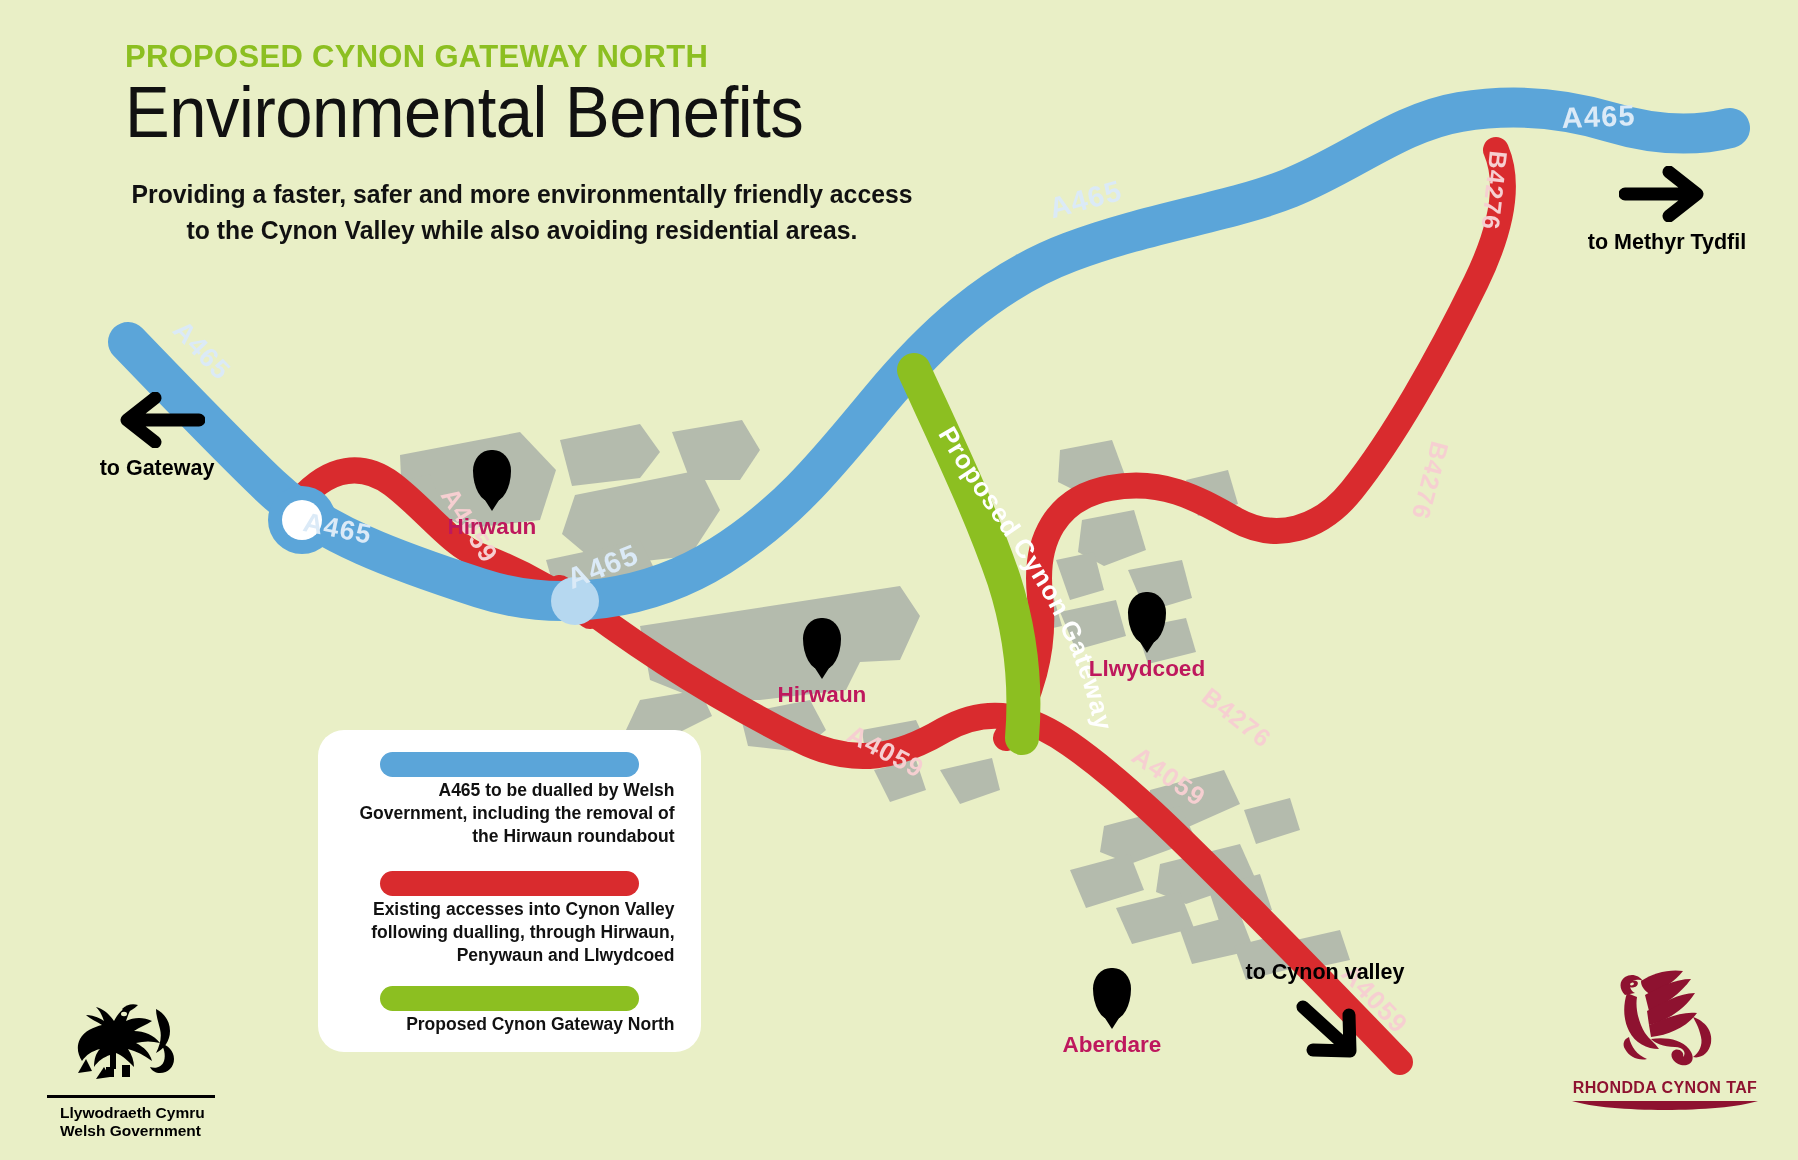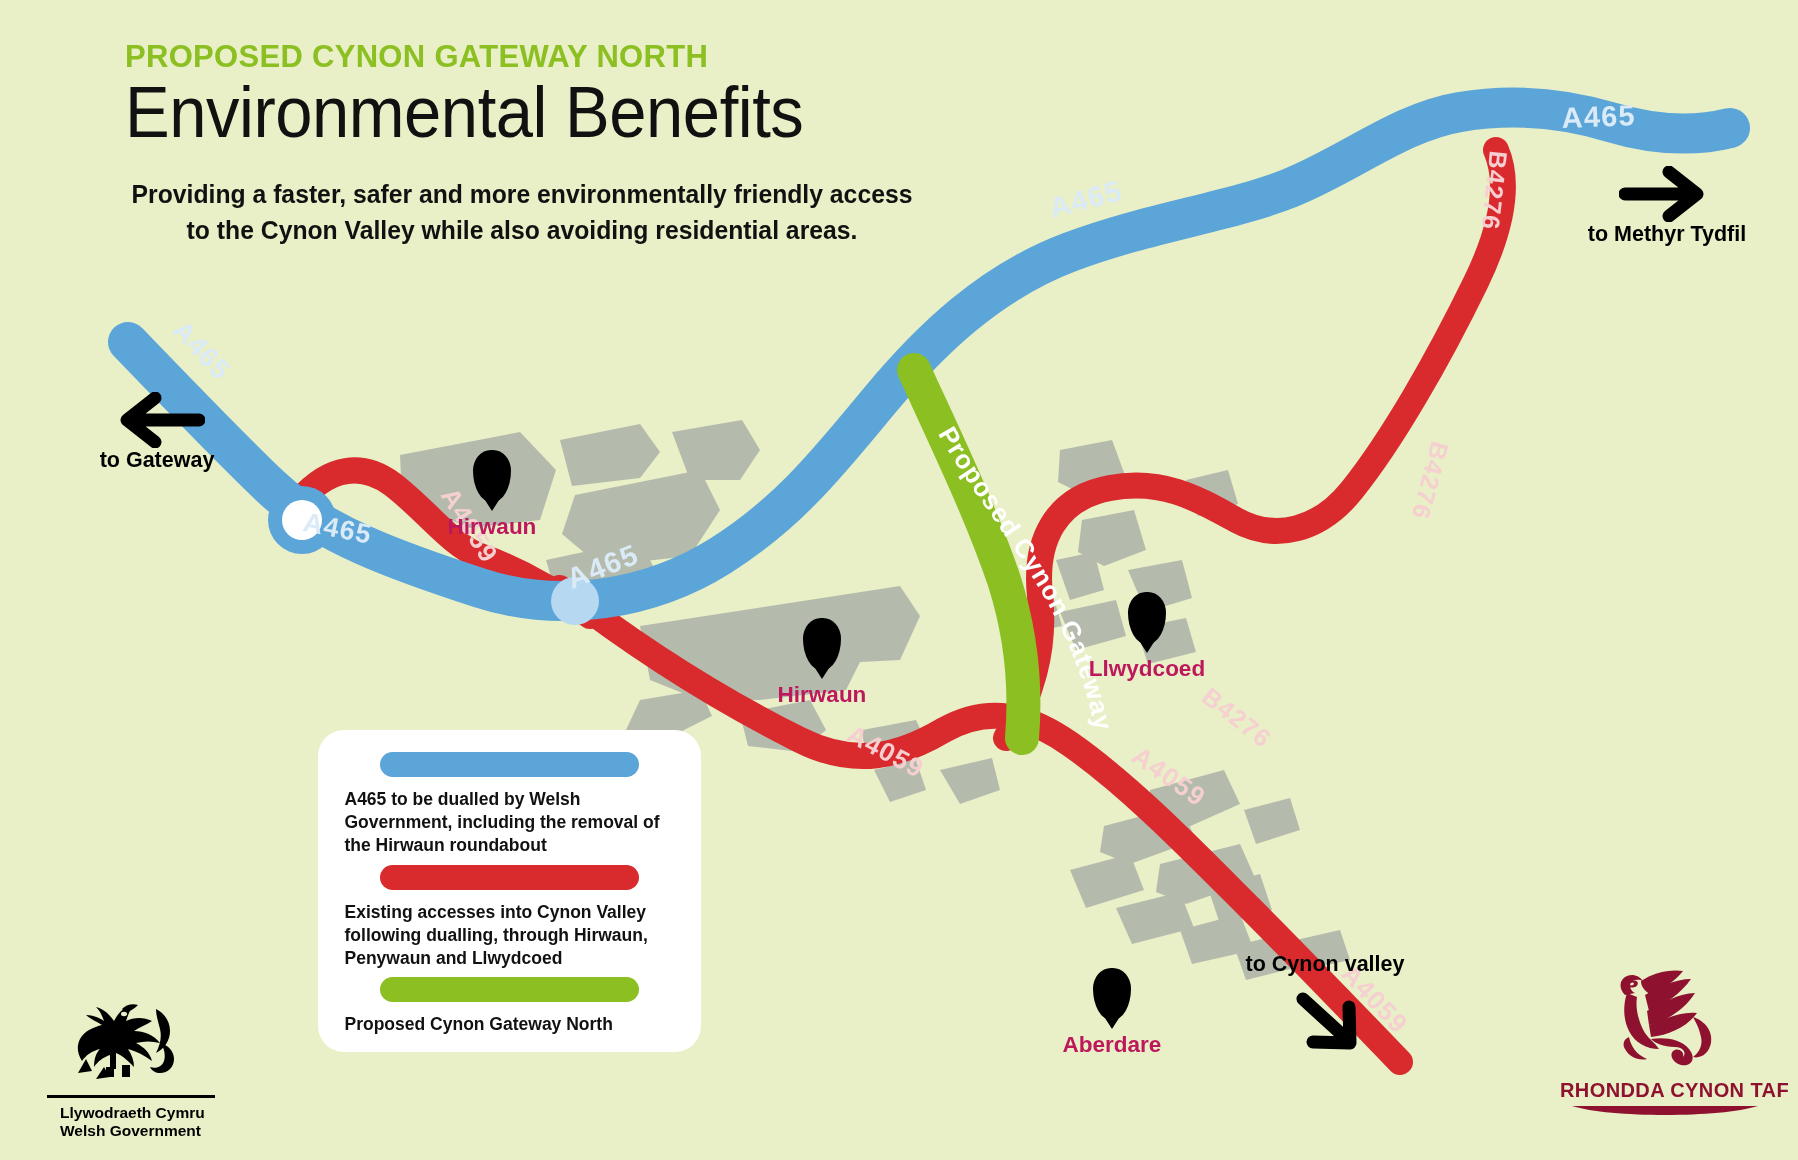--- a/index.html
+++ b/index.html
@@ -35,22 +35,22 @@
     background:#fff; border-radius:26px; z-index:6;
     padding:22px 20px 16px 20px;
     display:flex; flex-direction:column; align-items:center;
   }
   .legend-block { width:100%; display:flex; flex-direction:column; align-items:center; }
   .swatch { width:259px; height:25px; border-radius:13px; }
   .swatch.blue { background:#5ba5d9; }
   .swatch.red  { background:#d92b2e; }
   .swatch.green{ background:#8cbf21; }
   .legend-text {
-    margin-top:11px; font-size:17.5px; font-weight:bold; color:#111;
-    text-align:left; line-height:1.32; width:330px;
+    margin-top:2px; font-size:17.5px; font-weight:bold; color:#111;
+    text-align:right; line-height:1.32; width:330px;
   }
   .legend-gap-a { height:27px; }
   .legend-gap-b { height:22px; }
 
   
   .place { position:absolute; z-index:4; text-align:center; }
   .pin {
     width:38px; height:52px; margin:0 auto;
     background:#000;
     border-radius:50% 50% 50% 50% / 42% 42% 64% 64%;
@@ -59,30 +59,30 @@
   .pin::after{
     content:""; position:absolute; left:50%; bottom:-9px;
     transform:translateX(-50%);
     border-left:9px solid transparent; border-right:9px solid transparent;
     border-top:14px solid #000;
   }
   .place-name { font-size:22.5px; font-weight:bold; color:#be185d; margin-top:12px; white-space:nowrap; }
 
   
   .callout { position:absolute; z-index:4; text-align:center; }
-  .callout-text { font-size:21.5px; font-weight:bold; color:#000; white-space:nowrap; }
+  .callout-text { font-size:21.5px; font-weight:bold; color:#000; white-space:nowrap;margin-top:8px; }
   .arrow-svg { display:block; margin:0 auto; }
 
   
   .wg-logo { position:absolute; left:44px; top:995px; width:185px; z-index:6; }
   .wg-rule { width:168px; height:2.5px; background:#000; margin:4px 0 6px 3px; }
   .wg-text { font-size:15.5px; font-weight:bold; color:#000; line-height:1.22; margin-left:16px; }
   .rct-logo { position:absolute; left:1560px; top:965px; width:210px; z-index:6; text-align:center; }
   .rct-text {
-    font-size:20px; font-weight:bold; color:#8e1230; letter-spacing:0.4px;
+    font-size:16px; font-weight:bold; color:#8e1230; letter-spacing:0.4px;
     white-space:nowrap; margin-top:2px;
   }
 </style>
 </head>
 <body>
 
 <div id="stage">
 
   <svg id="map-svg" viewBox="0 0 1798 1160">
     <defs>

